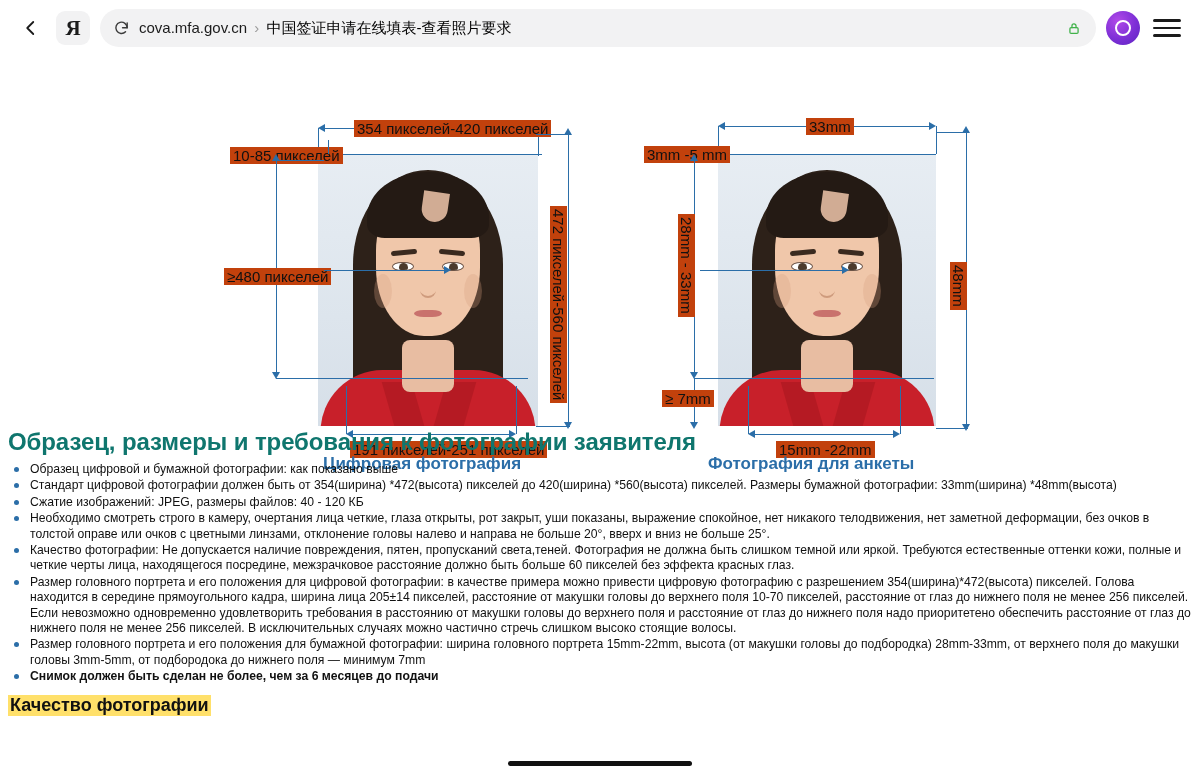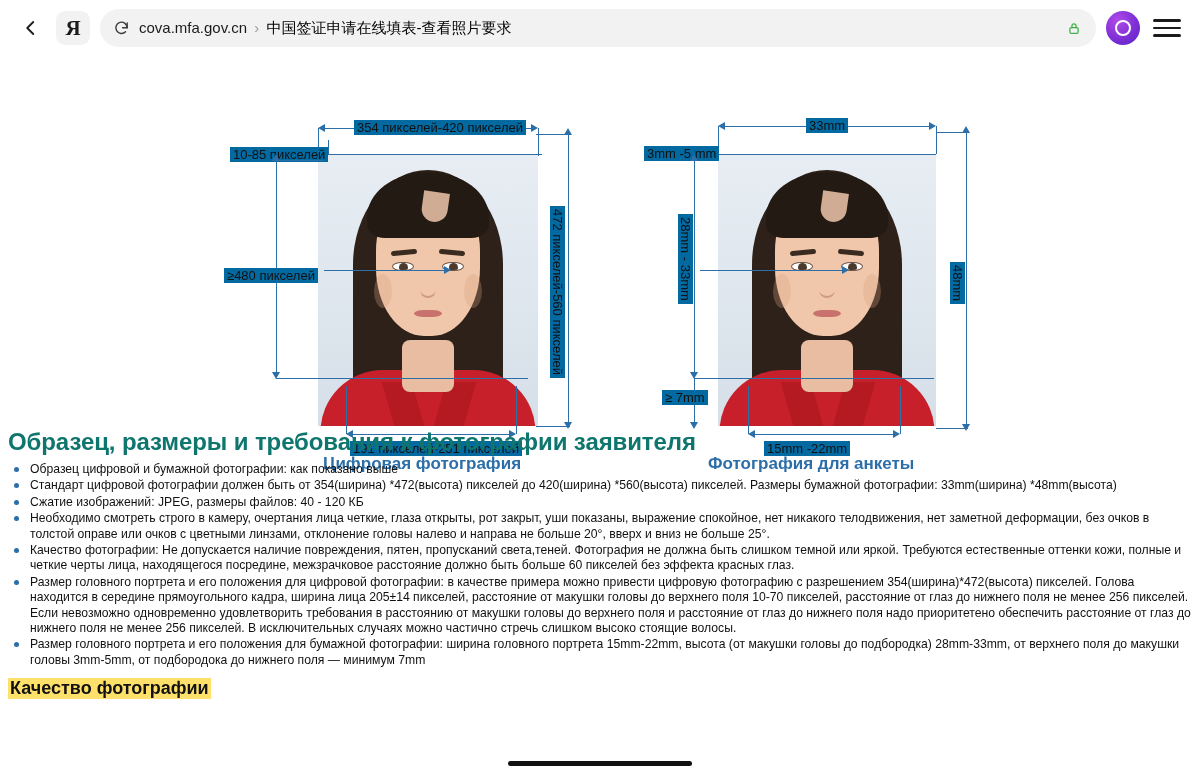--- a/index.html
+++ b/index.html
@@ -239,24 +239,24 @@
     position: absolute;
     width: 0; height: 0;
   }
   .ar-l { border-top: 4px solid transparent; border-bottom: 4px solid transparent; border-right: 7px solid #2b6ea8; }
   .ar-r { border-top: 4px solid transparent; border-bottom: 4px solid transparent; border-left: 7px solid #2b6ea8; }
   .ar-u { border-left: 4px solid transparent; border-right: 4px solid transparent; border-bottom: 7px solid #2b6ea8; }
   .ar-d { border-left: 4px solid transparent; border-right: 4px solid transparent; border-top: 7px solid #2b6ea8; }
 
   .mlabel {
     position: absolute;
-    font-size: 13px;
+    font-size: 15px;
     color: #111;
     white-space: nowrap;
-    background: #0369a1;
+    background: #c2410c;
     padding: 0 3px;
     font-family: "Liberation Sans", sans-serif;
   }
   .mlabel.vert {
     writing-mode: vertical-rl;
     padding: 3px 0;
   }
   .caption {
     position: absolute;
     font-size: 17px;
@@ -495,36 +495,37 @@
       <div class="arrow ar-d" style="left:314px; top:368px;"></div>
       <div class="ln lnh" style="left:288px; top:76px; width:32px;"></div>
       <div class="ln lnh" style="left:288px; top:372px; width:32px;"></div>
       <div class="mlabel vert" style="left:302px; top:206px;">48mm</div>
 
       <div class="ln lnh" style="left:106px; top:378px; width:140px;"></div>
       <div class="arrow ar-l" style="left:100px; top:374px;"></div>
       <div class="arrow ar-r" style="left:245px; top:374px;"></div>
       <div class="ln lnv" style="left:100px; top:330px; height:48px;"></div>
       <div class="ln lnv" style="left:252px; top:330px; height:48px;"></div>
-      <div class="mlabel" style="left:116px; top:385px;">15mm -22mm</div>
+      <div class="mlabel" style="left:128px; top:385px;">15mm -22mm</div>
 
       <div class="caption" style="left:60px; top:398px;">Фотография для анкеты</div>
     </div>
   </div>
 
   <div class="content">
     <h1 class="title">Образец, размеры и требования к фотографии заявителя</h1>
 
     <ul class="reqs">
       <li>Образец цифровой и бумажной фотографии: как показано выше</li>
       <li>Стандарт цифровой фотографии должен быть от 354(ширина) *472(высота) пикселей до 420(ширина) *560(высота) пикселей. Размеры бумажной фотографии: 33mm(ширина) *48mm(высота)</li>
       <li>Сжатие изображений: JPEG, размеры файлов: 40 - 120 КБ</li>
       <li>Необходимо смотреть строго в камеру, очертания лица четкие, глаза открыты, рот закрыт, уши показаны, выражение спокойное, нет никакого телодвижения, нет заметной деформации, без очков в толстой оправе или очков с цветными линзами,  отклонение головы налево и направа не больше 20°, вверх и вниз не больше 25°.</li>
       <li>Качество фотографии: Не допускается наличие повреждения, пятен, пропусканий света,теней. Фотография не должна быть слишком темной или яркой. Требуются естественные оттенки кожи, полные и четкие черты лица, находящегося посредине, межзрачковое расстояние должно быть больше 60 пикселей без эффекта красных глаз.</li>
       <li>Размер головного портрета и его положения для цифровой фотографии: в качестве примера можно привести цифровую фотографию с разрешением 354(ширина)*472(высота) пикселей. Голова находится в середине прямоугольного кадра, ширина лица 205±14 пикселей, расстояние от макушки головы до верхнего поля 10-70 пикселей, расстояние от глаз до нижнего поля не менее 256 пикселей. Если невозможно одновременно удовлетворить требования в расстоянию от макушки головы до верхнего поля и расстояние от глаз до нижнего поля надо приоритетено обеспечить расстояние от глаз до нижнего поля не менее 256 пикселей. В исключительных случаях можно частично стречь слишком высоко стоящие волосы.</li>
       <li>Размер головного портрета и его положения для бумажной фотографии: ширина головного портрета 15mm-22mm, высота (от макушки головы до подбородка) 28mm-33mm, от верхнего поля до макушки головы 3mm-5mm, от подбородока до нижнего поля  — минимум 7mm</li>
+      <li class="bold">Снимок должен быть сделан не более, чем за 6 месяцев до подачи</li>
     </ul>
 
     <div class="final-heading">Качество фотографии</div>
   </div>
 
   <div class="home-ind"></div>
 </div>
 
 </body></html>

